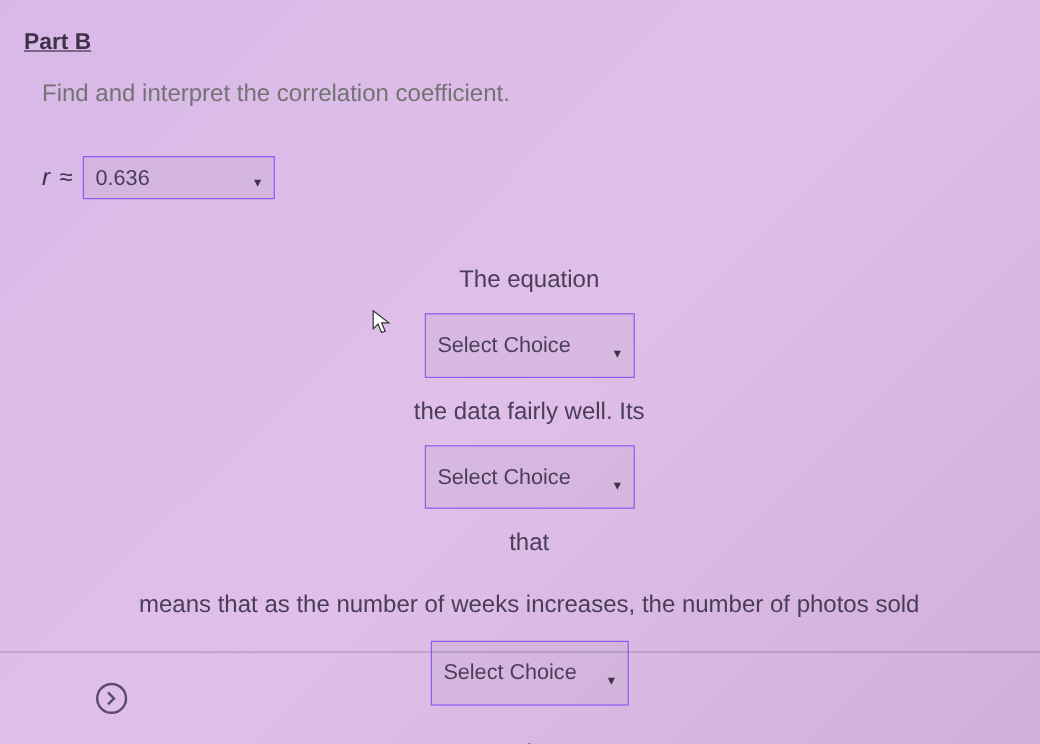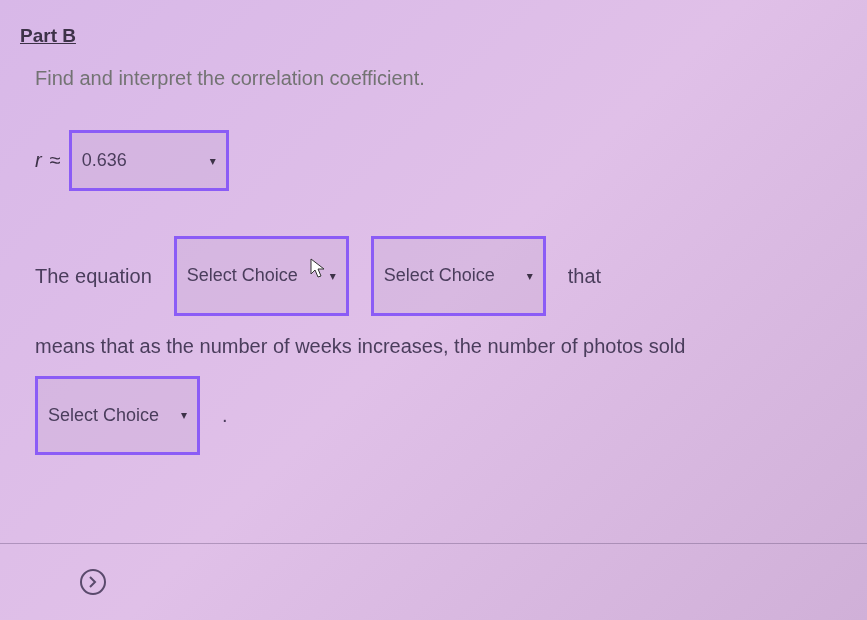--- a/index.html
+++ b/index.html
@@ -42,25 +42,25 @@
       font-style: italic;
       color: #3d3248;
       font-weight: 500;
     }
     .approx {
       font-size: 20px;
       color: #3d3248;
     }
     .select-box {
       display: inline-flex;
-      align-items: center;
+      align-items: flex-end;
       justify-content: space-between;
-      border: 3px solid #8b5cf6;
+      border: 1px solid #8b5cf6;
       background: rgba(200, 170, 210, 0.3);
-      padding: 17px 10px;
+      padding: 6px 10px;
       font-size: 18px;
       color: #4a3d5c;
       cursor: pointer;
       min-height: 36px;
     }
     .select-box.wide {
       min-width: 160px;
     }
     .select-box.med {
       min-width: 175px;
@@ -77,22 +77,23 @@
       margin-left: 15px;
       margin-bottom: 20px;
       font-size: 20px;
       color: #4a3d5c;
       line-height: 2.2;
     }
     .sentence-line {
       display: flex;
       align-items: center;
       flex-wrap: wrap;
-      gap: 22px;
+      gap: 6px;
       margin-bottom: 8px;
+      flex-direction: column;
     }
     .cursor-overlay {
       position: absolute;
       left: 310px;
       top: 258px;
       pointer-events: none;
     }
     .help-section {
       position: absolute;
       bottom: 25px;
@@ -137,20 +138,21 @@
   </div>
 </div>
 
 <div class="sentence-block">
   <div class="sentence-line">
     <span>The equation</span>
     <div class="select-box med">
       <span>Select Choice</span>
       <span class="chevron">▾</span>
     </div>
+    <span>the data fairly well. Its</span>
     <div class="select-box med">
       <span>Select Choice</span>
       <span class="chevron">▾</span>
     </div>
     <span>that</span>
   </div>
   <div class="sentence-line">
     <span>means that as the number of weeks increases, the number of photos sold</span>
   </div>
   <div class="sentence-line">

